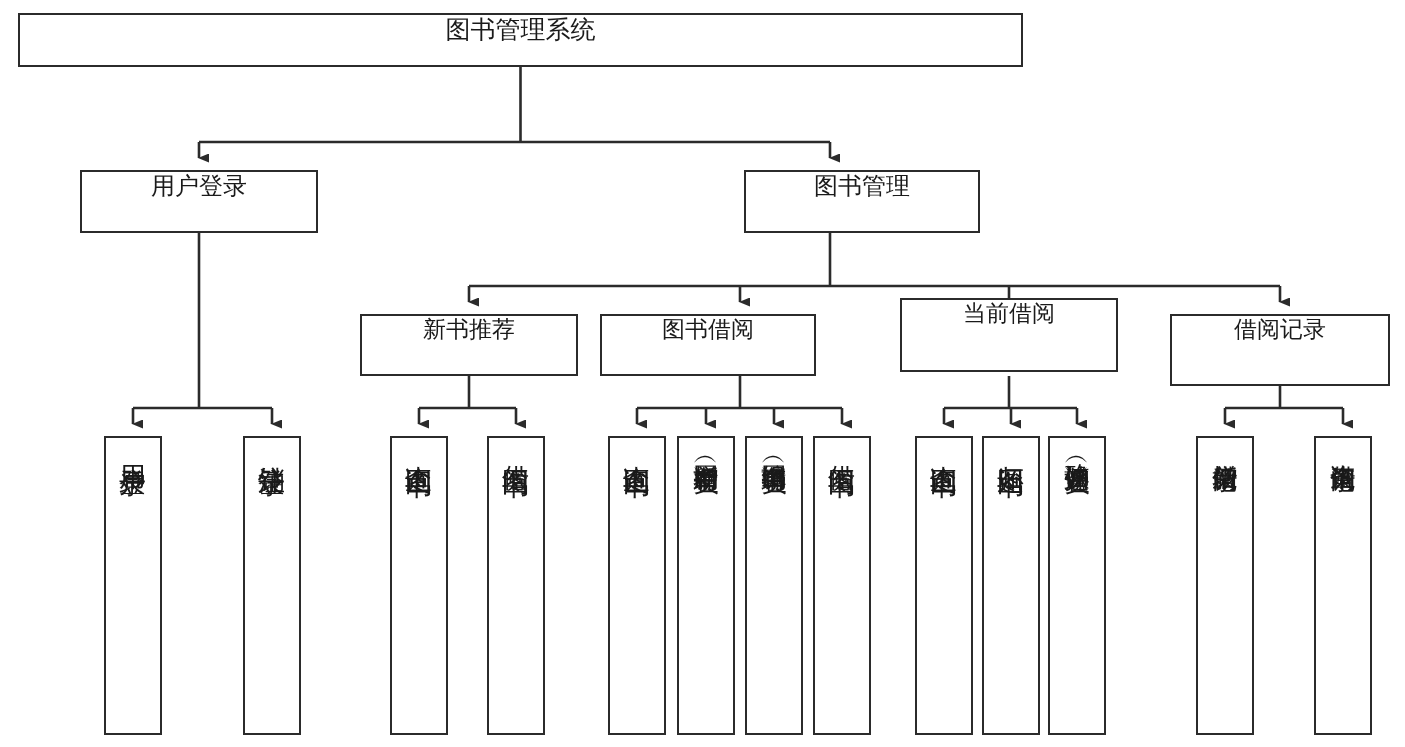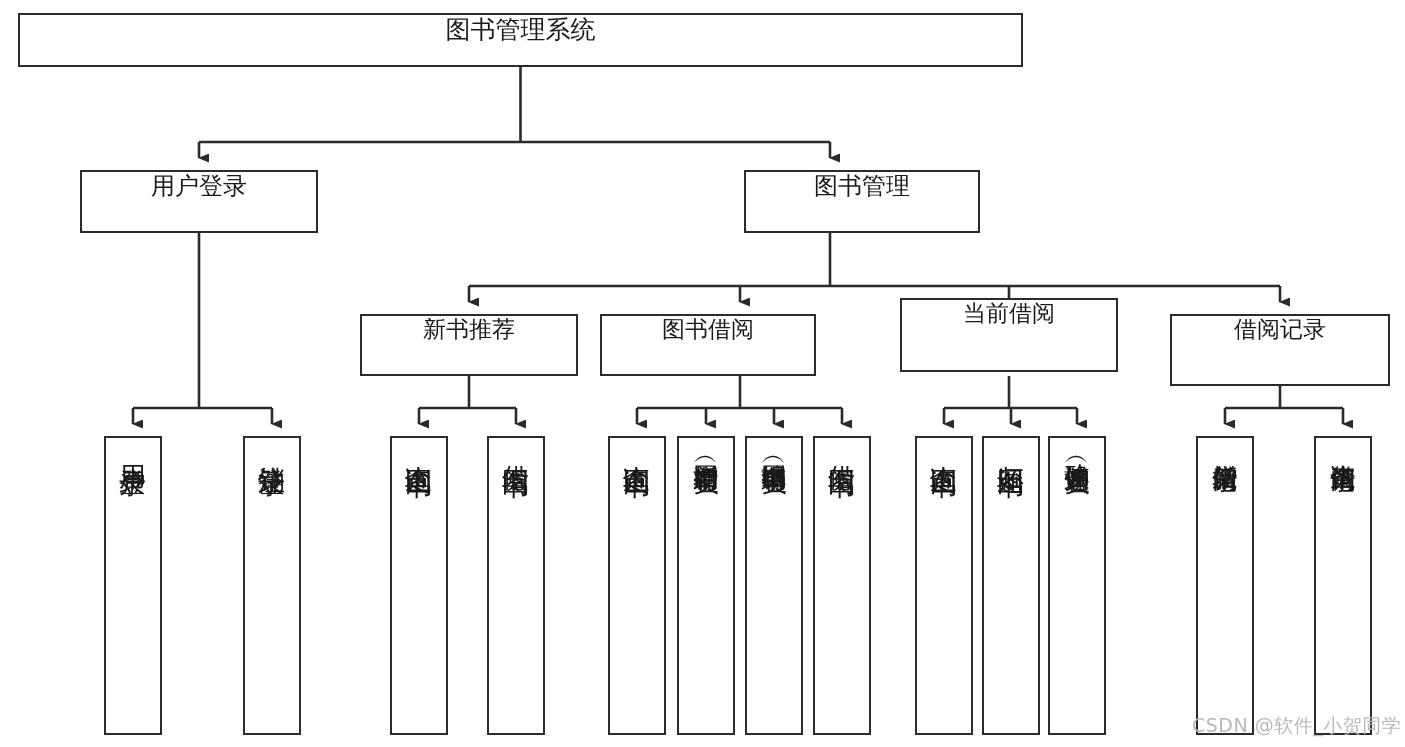--- a/index.html
+++ b/index.html
@@ -170,14 +170,13 @@
         <span class="label">确认归还（管理员）</span>
       </div>
       <div class="node leaf small" style="left: 1196px; top: 436px; width: 58px; height: 299px;">
         <span class="label">新增借阅记录</span>
       </div>
       <div class="node leaf small" style="left: 1314px; top: 436px; width: 58px; height: 299px;">
         <span class="label">查询借阅记录</span>
       </div>
     </div>
 
-  <div class="watermark" style="left:1192px; top:713px;">CSDN @软件_小贺同学</div>
 </div>
 
 </body></html>

